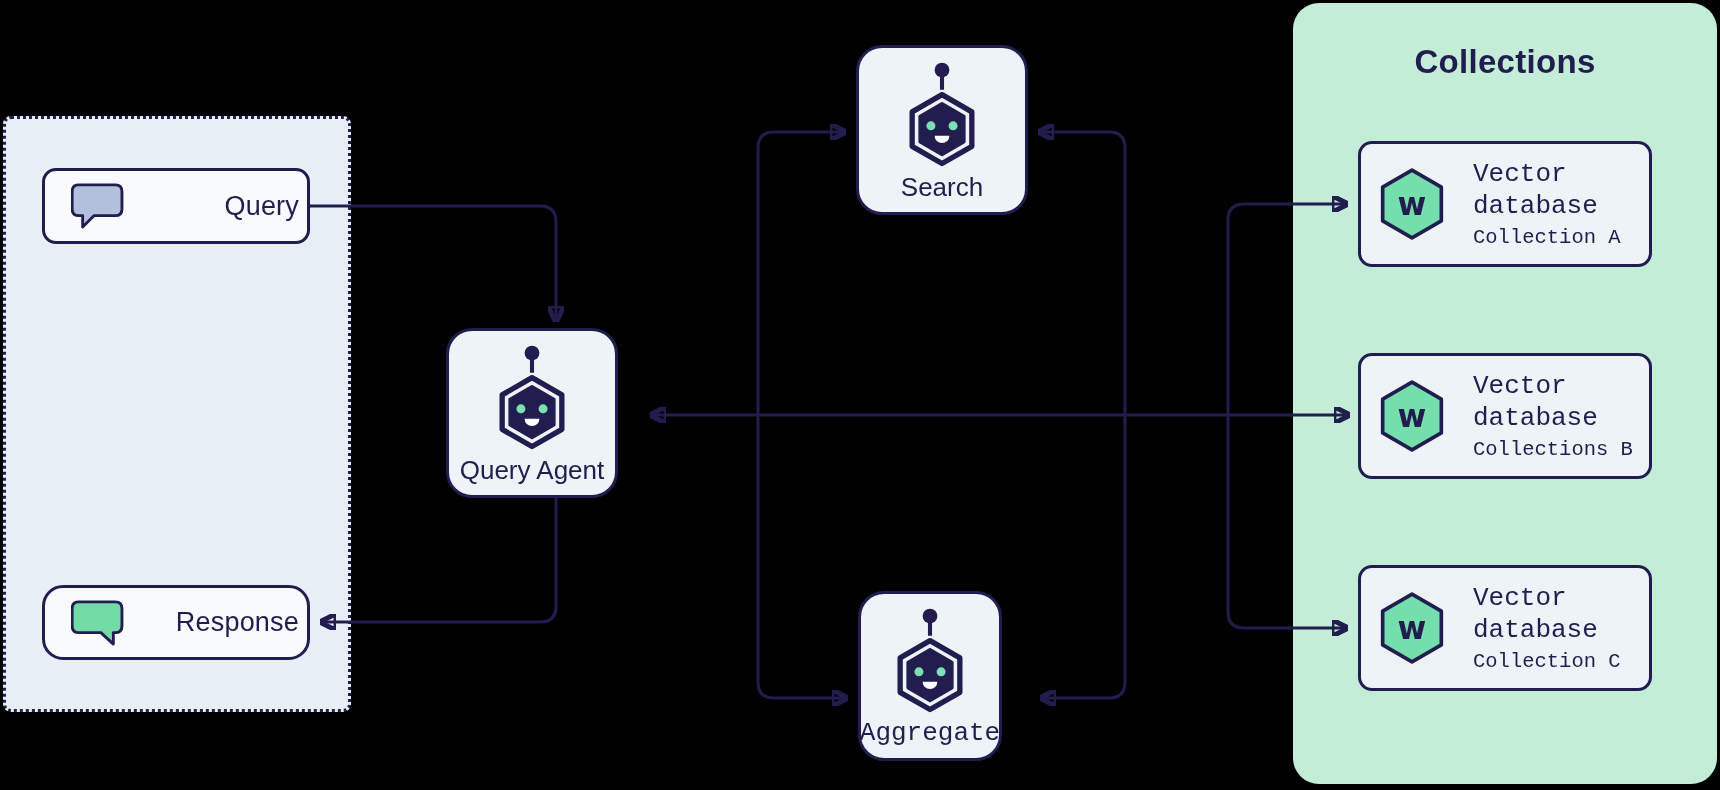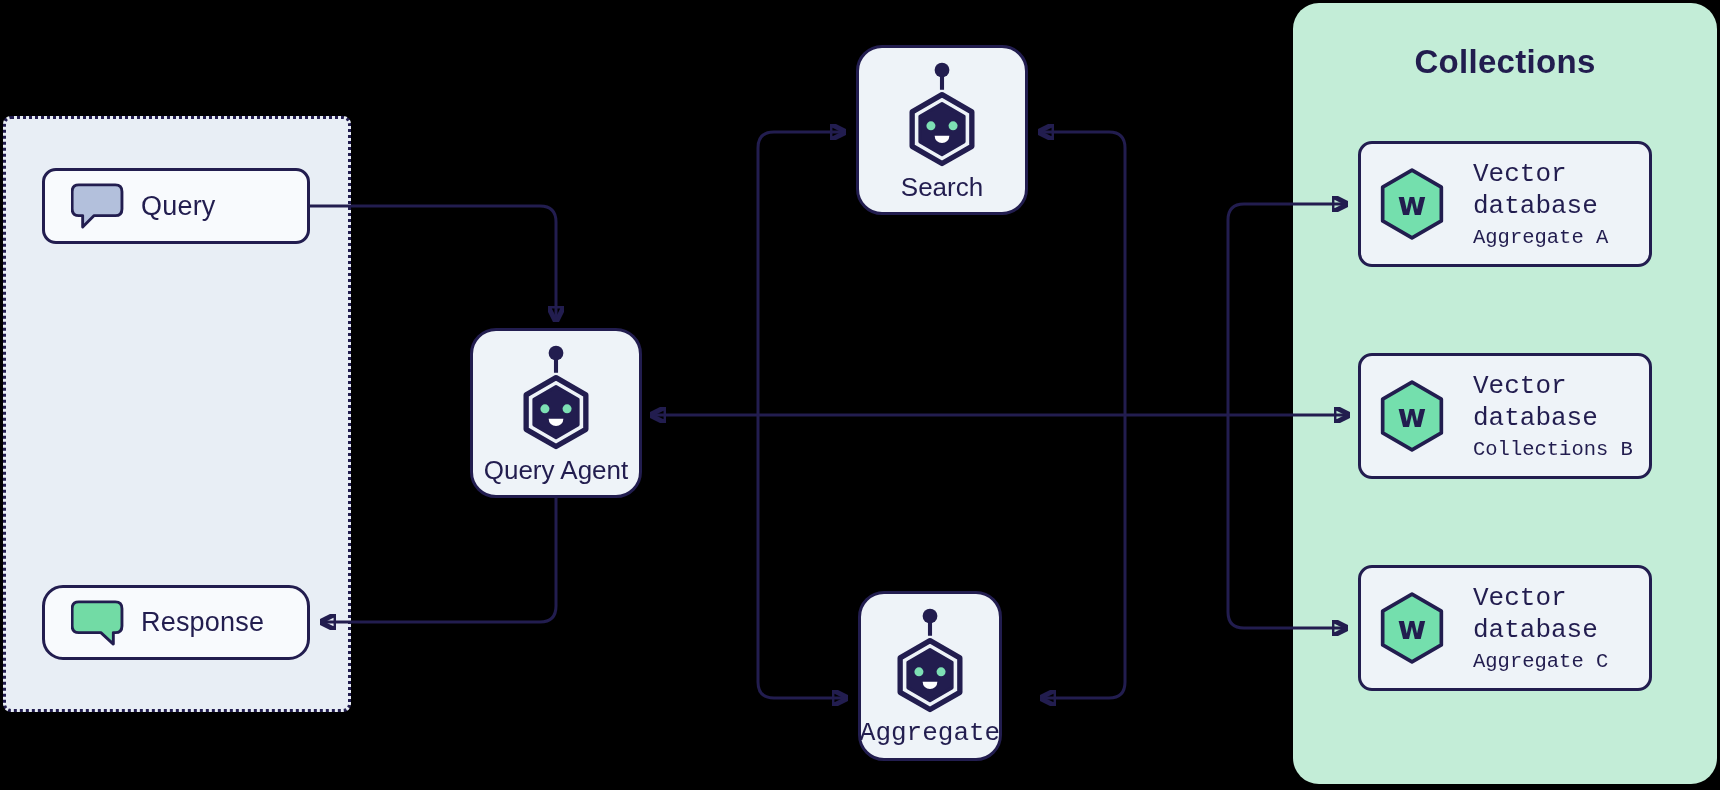--- a/index.html
+++ b/index.html
@@ -10,29 +10,29 @@
   *{margin:0;padding:0;box-sizing:border-box;}
   html,body{background:var(--background);}
   body{font-family:"Liberation Sans", sans-serif;}
   .canvas{position:relative;width:1720px;height:790px;background:var(--background);overflow:hidden;}
 
   
   .left-panel{position:absolute;left:3px;top:116px;width:348px;height:596px;
     background:var(--left-panel-bg);border:3px dotted var(--navy);border-radius:8px;}
 
   .io-box{position:absolute;display:flex;align-items:center;gap:16px;
-    background:var(--box-bg);border:3px solid var(--navy);border-radius:14px;padding:0 16px 0 26px;}
+    background:var(--box-bg);border:3px solid var(--navy);border-radius:14px;padding:0 8px 0 26px;justify-content:space-between;}
   .io-box.query{left:42px;top:168px;width:268px;height:76px;}
   .io-box.response{left:42px;top:585px;width:268px;height:75px;border-radius:21px;}
   .io-label{color:var(--navy);font-size:27px;letter-spacing:.2px;}
 
   
   .agent-card{position:absolute;display:flex;flex-direction:column;align-items:center;
     background:var(--card-bg);border:3px solid var(--navy);border-radius:26px;padding:12px 6px 14px;}
-  .agent-card.query-agent{left:470px;top:328px;width:172px;height:170px;}
+  .agent-card.query-agent{left:446px;top:328px;width:172px;height:170px;}
   .agent-card.search{left:856px;top:45px;width:172px;height:170px;}
   .agent-card.aggregate{left:858px;top:591px;width:144px;height:170px;font-family:Liberation Mono, monospace;}
   .agent-label{margin-top:auto;color:var(--navy);font-size:26px;white-space:nowrap;}
   .robot{width:82px;height:112px;flex:0 0 auto;}
 
   
   .collections-panel{position:absolute;left:1293px;top:3px;width:424px;height:781px;
     background:var(--green-panel-bg);border-radius:26px;}
   .collections-title{position:absolute;left:0;top:40px;width:100%;text-align:center;
     color:var(--navy);font-size:33px;font-weight:bold;letter-spacing:.3px;}
@@ -112,21 +112,21 @@
     <div class="collections-title">Collections</div>
 
     <div class="db-card a">
       <svg class="hex-icon" viewBox="0 0 72 80">
         <polygon points="36,3 68,21.5 68,58.5 36,77 4,58.5 4,21.5" fill="var(--hex-green)" stroke="var(--navy)" stroke-width="4" stroke-linejoin="round"></polygon>
         <text x="36" y="52" text-anchor="middle" font-size="34" font-weight="900" font-family="DejaVu Sans, sans-serif" fill="var(--navy)">w</text>
       </svg>
       <div class="db-text">
         <div class="db-title">Vector
 database</div>
-        <div class="db-sub">Aggregate A</div>
+        <div class="db-sub">Collection A</div>
       </div>
     </div>
 
     <div class="db-card b">
       <svg class="hex-icon" viewBox="0 0 72 80">
         <polygon points="36,3 68,21.5 68,58.5 36,77 4,58.5 4,21.5" fill="var(--hex-green)" stroke="var(--navy)" stroke-width="4" stroke-linejoin="round"></polygon>
         <text x="36" y="52" text-anchor="middle" font-size="34" font-weight="900" font-family="DejaVu Sans, sans-serif" fill="var(--navy)">w</text>
       </svg>
       <div class="db-text">
         <div class="db-title">Vector
@@ -136,21 +136,21 @@
     </div>
 
     <div class="db-card c">
       <svg class="hex-icon" viewBox="0 0 72 80">
         <polygon points="36,3 68,21.5 68,58.5 36,77 4,58.5 4,21.5" fill="var(--hex-green)" stroke="var(--navy)" stroke-width="4" stroke-linejoin="round"></polygon>
         <text x="36" y="52" text-anchor="middle" font-size="34" font-weight="900" font-family="DejaVu Sans, sans-serif" fill="var(--navy)">w</text>
       </svg>
       <div class="db-text">
         <div class="db-title">Vector
 database</div>
-        <div class="db-sub">Aggregate C</div>
+        <div class="db-sub">Collection C</div>
       </div>
     </div>
   </div>
 
   <svg class="wires" viewBox="0 0 1720 790">
     <defs>
       <marker id="ah" viewBox="0 0 10 10" refX="8.5" refY="5" markerWidth="5.5" markerHeight="5.5" orient="auto-start-reverse" markerUnits="strokeWidth">
         <path d="M0 0 L10 5 L0 10 Z" fill="var(--navy)" stroke="none"></path>
       </marker>
     </defs>

